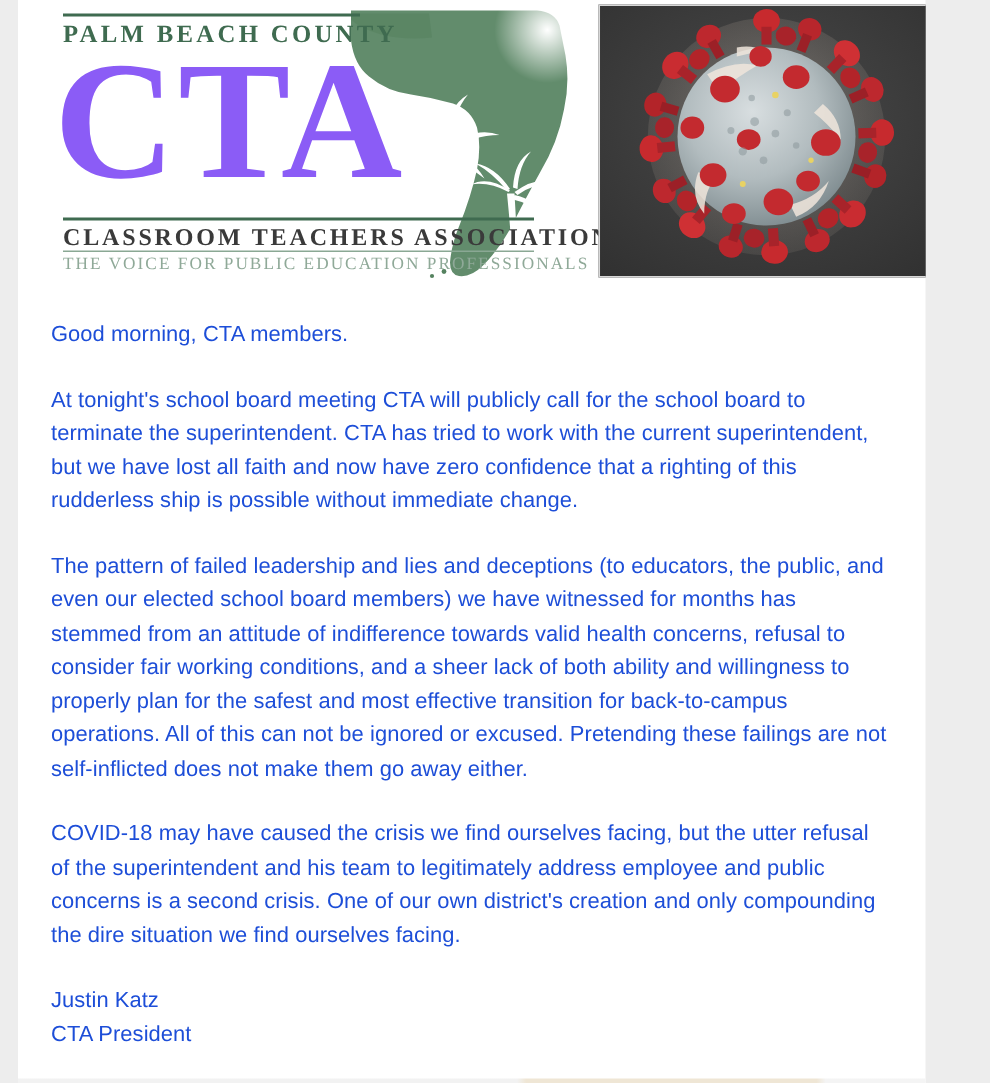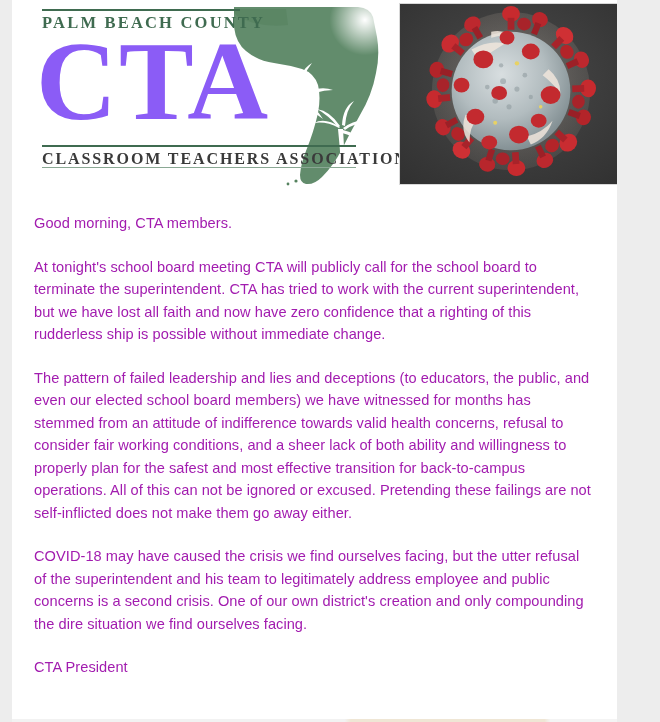--- a/index.html
+++ b/index.html
@@ -149,21 +149,21 @@
     top: 190px;
     right: 0;
     padding: 22px 22px 0 22px;
     box-sizing: border-box;
   }
   .body-par {
     margin: 0 0 21px 0;
     font-family: "Liberation Sans", sans-serif;
     font-size: 14.6px;
     line-height: 22.5px;
-    color: #a21caf;
+    color: #1d4ed8;
     letter-spacing: 0.05px;
   }
   .body-par.signoff { margin-bottom: 20px; }
   .body-par.signature { margin-bottom: 0; }
 
   
   .bottom-strip {
     position: absolute;
     left: 0;
     bottom: 0;
@@ -223,20 +223,21 @@
           <circle cx="66" cy="178" r="1.6" fill="#55825f"></circle>
           <circle cx="58" cy="181" r="1.4" fill="#55825f"></circle>
         </svg>
 
         <div class="logo-rule-top"></div>
         <div class="logo-county">PALM BEACH COUNTY</div>
         <div class="logo-cta">CTA</div>
         <div class="logo-rule-mid"></div>
         <div class="logo-assoc">CLASSROOM TEACHERS ASSOCIATION</div>
         <div class="logo-rule-low"></div>
+        <div class="logo-tagline">THE VOICE FOR PUBLIC EDUCATION PROFESSIONALS</div>
       </div>
 
       <div class="virus-photo">
         <svg viewBox="0 0 225 182" width="223" height="180" xmlns="http://www.w3.org/2000/svg">
           <defs>
             <radialGradient id="bgGrad" cx="0.5" cy="0.42" r="0.78">
               <stop offset="0%" stop-color="#4a4a4a"></stop>
               <stop offset="100%" stop-color="#303030"></stop>
             </radialGradient>
             <radialGradient id="coreGrad" cx="0.42" cy="0.36" r="0.68">
@@ -389,18 +390,19 @@
           </g>
         </svg>
       </div>
     </div>
 
     <div class="email-body">
       <p class="body-par">Good morning, CTA members.</p>
       <p class="body-par">At tonight's school board meeting CTA will publicly call for the school board to terminate the superintendent. CTA has tried to work with the current superintendent, but we have lost all faith and now have zero confidence that a righting of this rudderless ship is possible without immediate change.</p>
       <p class="body-par">The pattern of failed leadership and lies and deceptions (to educators, the public, and even our elected school board members) we have witnessed for months has stemmed from an attitude of indifference towards valid health concerns, refusal to consider fair working conditions, and a sheer lack of both ability and willingness to properly plan for the safest and most effective transition for back-to-campus operations. All of this can not be ignored or excused. Pretending these failings are not self-inflicted does not make them go away either.</p>
       <p class="body-par">COVID-18 may have caused the crisis we find ourselves facing, but the utter refusal of the superintendent and his team to legitimately address employee and public concerns is a second crisis. One of our own district's creation and only compounding the dire situation we find ourselves facing.</p>
+      <p class="body-par signature">Justin Katz</p>
       <p class="body-par signature">CTA President</p>
     </div>
 
     <div class="bottom-strip"></div>
   </div>
 </div>
 
 </body></html>

